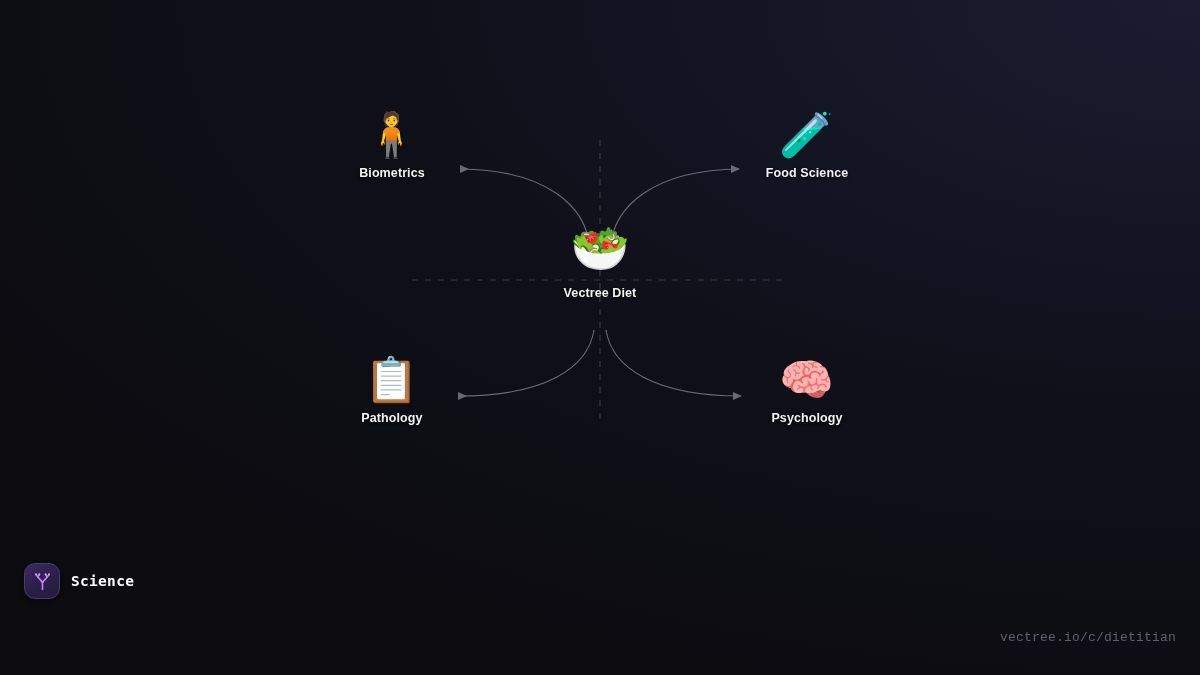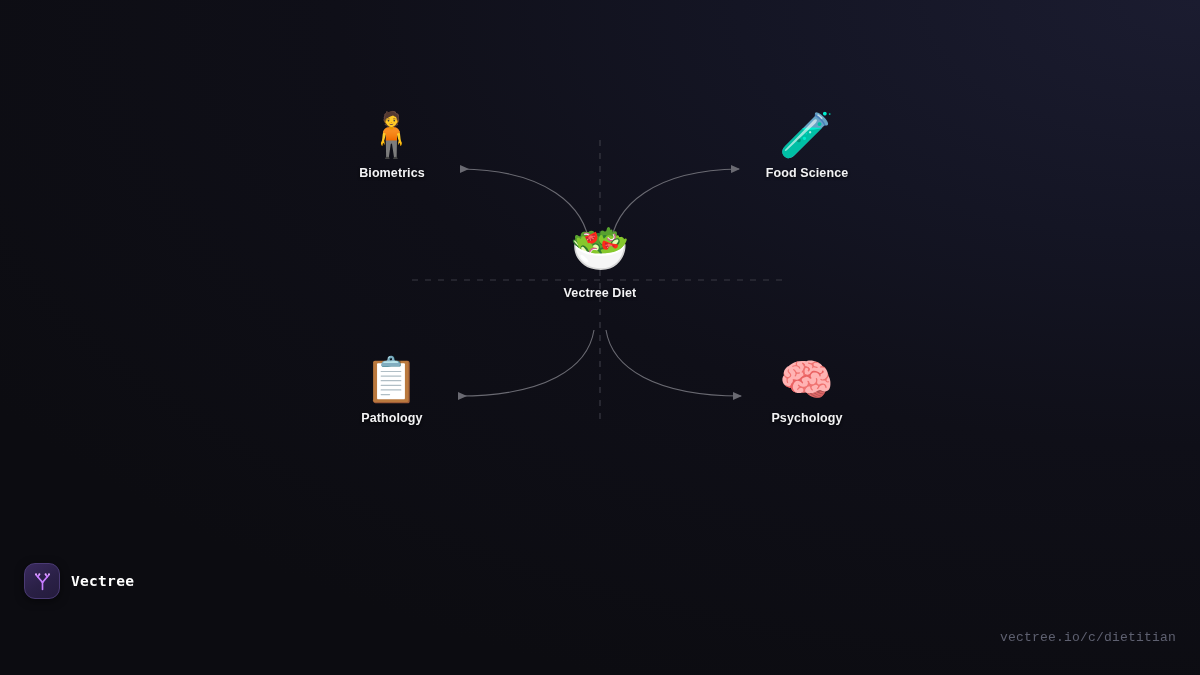--- a/index.html
+++ b/index.html
@@ -170,21 +170,21 @@
             <path d="M17.5 6.5 L19.4 4.2"></path>
           </g>
           <g fill="#e0a6ff">
             <circle cx="4.6" cy="3.6" r="1.15"></circle>
             <circle cx="8.4" cy="3.6" r="1.15"></circle>
             <circle cx="15.6" cy="3.6" r="1.15"></circle>
             <circle cx="19.4" cy="3.6" r="1.15"></circle>
           </g>
         </svg>
       </div>
-      <span id="brand-name">Vectree</span>
+      <span id="brand-name">Science</span>
     </div>
 
 
     <div id="footer-url">vectree.io/c/dietitian</div>
 
   </div>
 
 </div>
 
 </body></html>

